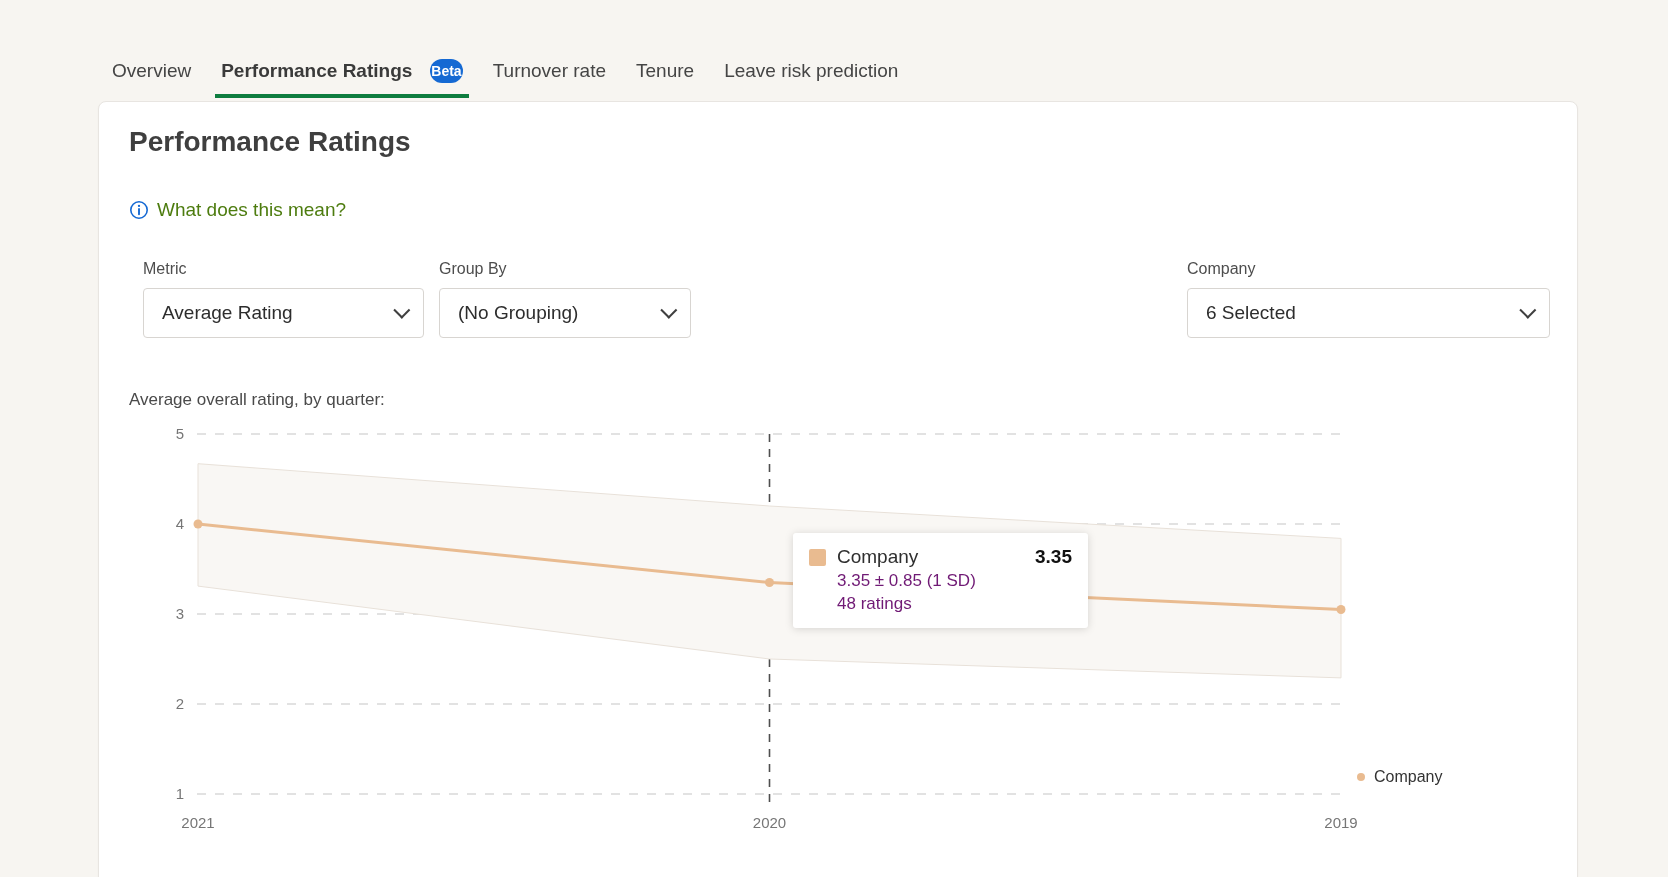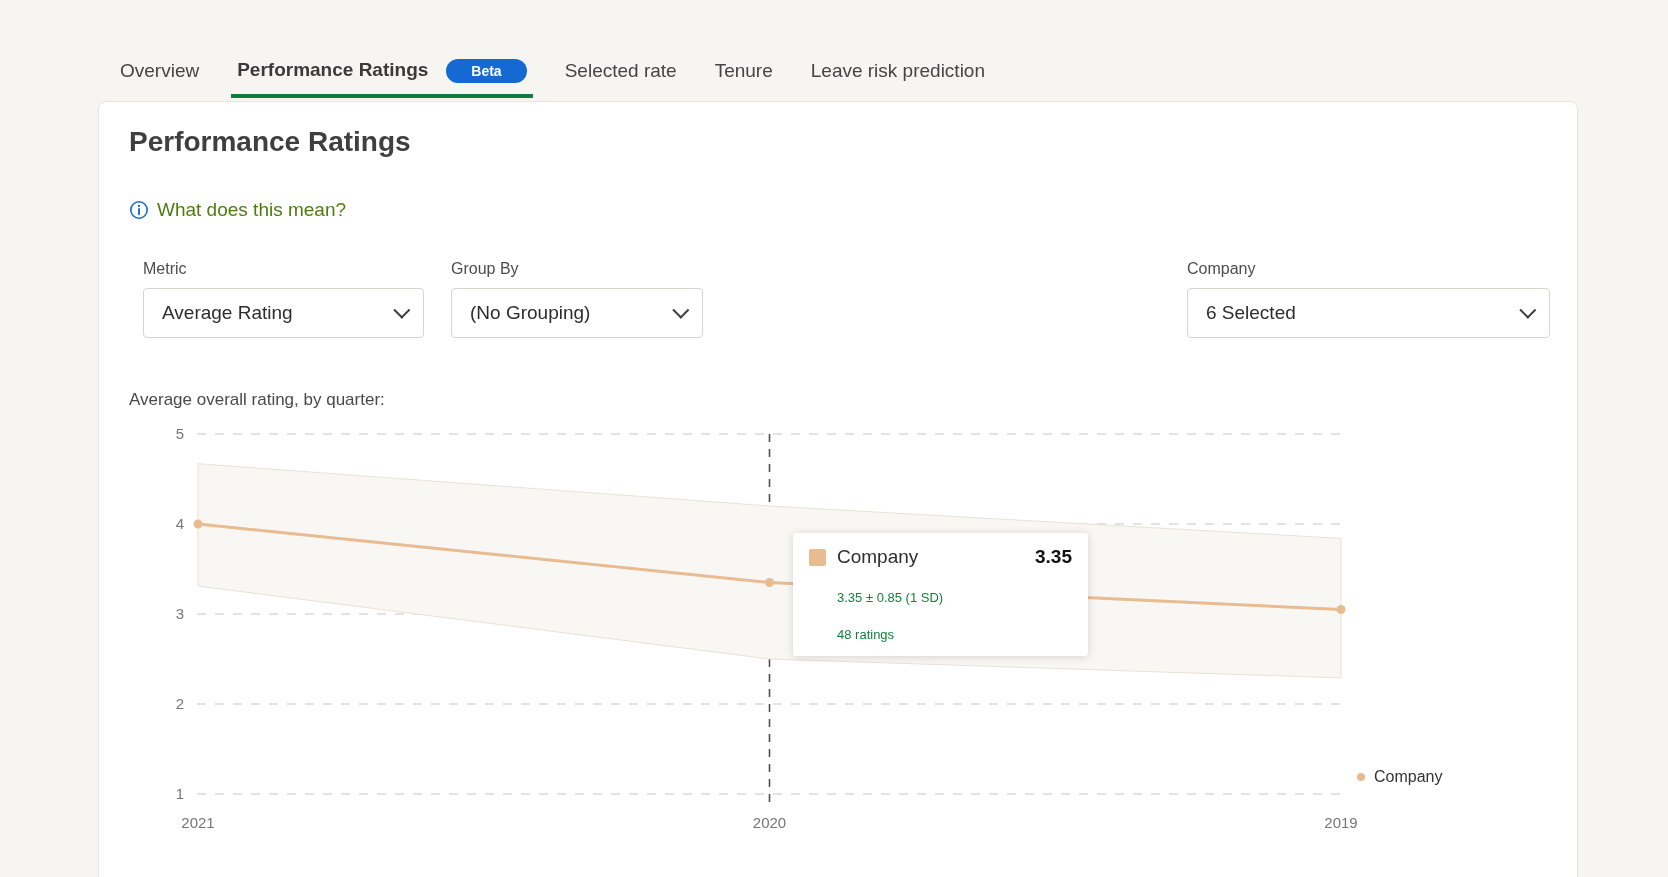--- a/index.html
+++ b/index.html
@@ -2,27 +2,27 @@
 <html><head>
 <meta charset="utf-8">
 <style>
   * { margin:0; padding:0; box-sizing:border-box; }
   html,body { width:1668px; height:877px; overflow:hidden;
     font-family:"Liberation Sans", sans-serif; background:#f7f5f1; }
 
   
   .tabbar { position:absolute; top:50px; left:112px; height:42px;
     display:flex; align-items:center; gap:30px; }
-  .tab { position:relative; display:flex; font-size:19px;
-    color:#454545; cursor:pointer; white-space:nowrap;margin-left:8px; }
+  .tab { position:relative; display:flex; align-items:center; font-size:19px;
+    color:#454545; cursor:pointer; white-space:nowrap; }
   .tab.active { font-weight:bold; color:#3a3a3a; }
   .tab.active::after { content:""; position:absolute; left:-6px; right:-6px;
     bottom:-15px; height:4px; background:#0e7d3f; }
   .badge { margin-left:18px; background:#1569d3; color:#fff; font-size:14px;
-    font-weight:bold; padding:5px 25px; border-radius:999px; line-height:1; }
+    font-weight:bold; padding:5px 1px; border-radius:999px; line-height:1; }
 
   
   .card { position:absolute; top:101px; left:98px; width:1480px; height:800px;
     background:#fff; border:1px solid #e8e5e1; border-radius:8px;
     box-shadow:0 1px 2px rgba(0,0,0,.04); }
   .card-title { position:absolute; left:30px; top:24px; font-size:28px;
     font-weight:bold; color:#3f3f3f; }
   .help-link { position:absolute; left:30px; top:97px; display:flex;
     align-items:center; gap:8px; color:#4d7c0f; font-size:19px; cursor:pointer; }
   .info-icon { display:inline-block; width:20px; height:20px; }
@@ -30,58 +30,58 @@
   
   .filter { position:absolute; top:158px; }
   .filter-label { font-size:16px; color:#4d4d4d; margin-bottom:10px; }
   .select { height:50px; background:#fff; border:1px solid #d8d5d1;
     border-radius:4px; display:flex; align-items:center; padding:6px 18px;
     font-size:19px; color:#2d2d2d; cursor:pointer;gap:48px; }
   .select .grow { flex:1; }
   .chev { width:12px; height:12px; border-right:2px solid #3f3f3f;
     border-bottom:2px solid #3f3f3f; transform:rotate(45deg) translateY(-4px); }
   .f-metric { left:44px; width:281px; }
-  .f-group  { left:352px; width:252px; }
+  .f-group  { left:340px; width:252px; }
   .f-cycles { left:1088px; width:363px; }
 
   .chart-caption { position:absolute; left:30px; top:276px; font-size:17px;
     color:#4a4a4a;margin-top:12px; }
 
   
   .chart-wrap { position:absolute; left:0; top:294px; width:1478px; height:470px; }
   .chart-wrap svg { position:absolute; left:0; top:0; }
 
   .tooltip { position:absolute; left:694px; top:137px; width:295px;
     background:#fff; border-radius:3px; padding:13px 16px 14px 16px;
     box-shadow:0 1px 8px rgba(0,0,0,.15); }
   .tt-row1 { display:flex; align-items:center; }
   .tt-swatch { width:17px; height:17px; background:#e9bb90; border-radius:2px;
     margin-right:11px; }
   .tt-name { font-size:19px; color:#2f2f2f; flex:1; }
   .tt-value { font-size:19px; font-weight:bold; color:#111; }
-  .tt-sub { font-size:13px; color:#15803d; margin:22px 0 0 28px; }
+  .tt-sub { font-size:17px; color:#701a75; margin:3px 0 0 28px; }
 
   .legend { position:absolute; left:1258px; top:372px; display:flex;
     align-items:center; gap:9px; cursor:pointer; }
   .legend-dot { width:8px; height:8px; border-radius:50%; background:#e9bb90; }
   .legend-label { font-size:16px; color:#333; }
 </style>
 </head>
 <body>
 
 <nav class="tabbar">
   <div class="tab">
     <span>Overview</span>
   </div>
   <div class="tab active">
     <span>Performance Ratings</span>
     <span class="badge">Beta</span>
   </div>
   <div class="tab">
-    <span>Selected rate</span>
+    <span>Turnover rate</span>
   </div>
   <div class="tab">
     <span>Tenure</span>
   </div>
   <div class="tab">
     <span>Leave risk prediction</span>
   </div>
 </nav>
 
 <main class="card">

